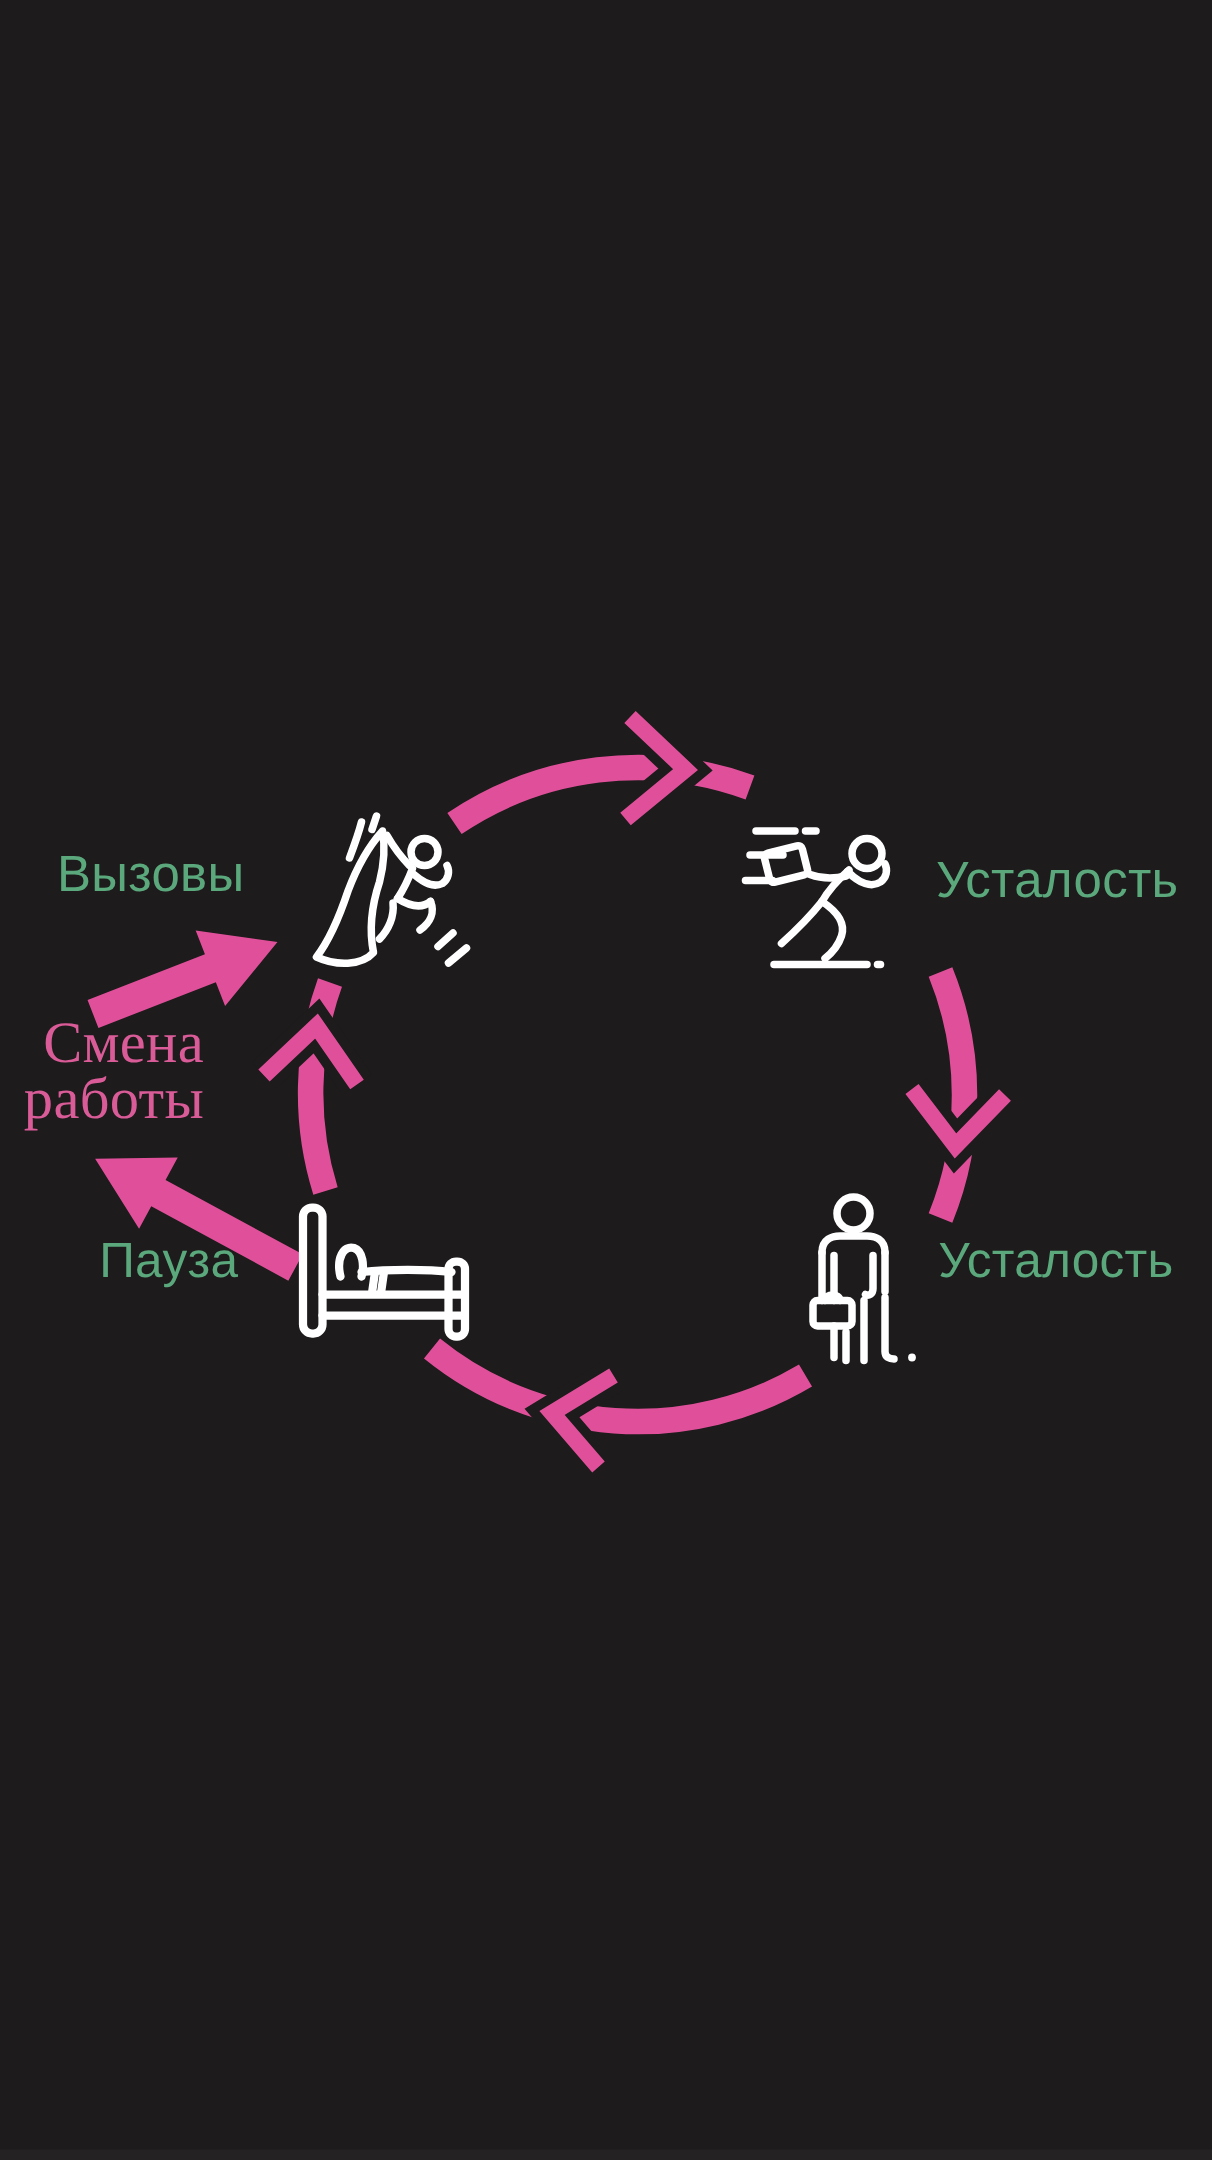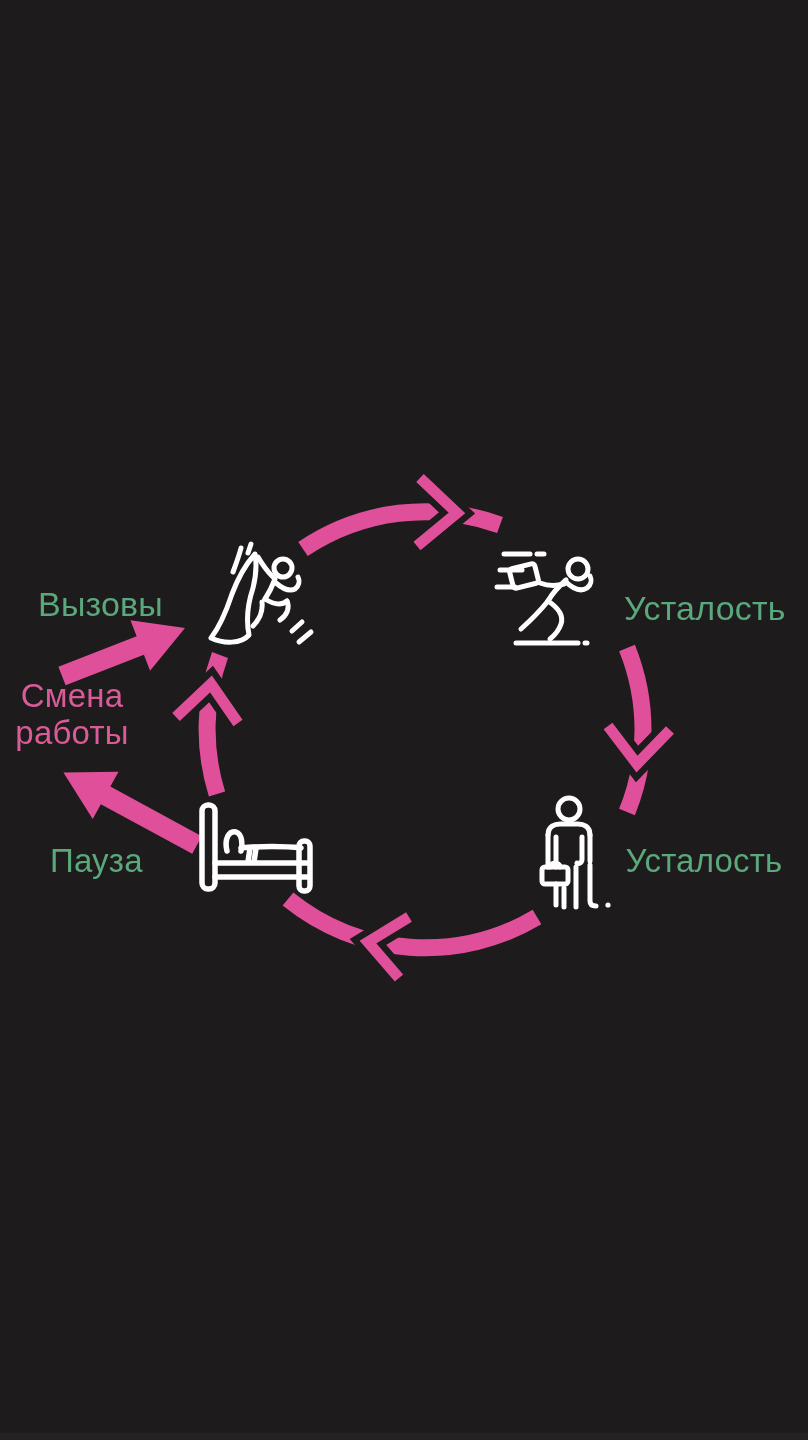--- a/index.html
+++ b/index.html
@@ -29,27 +29,27 @@
   .icon svg {
     display: block;
     width: 100%;
     height: 100%;
   }
   .label {
     position: absolute;
     font-weight: 400;
     letter-spacing: 0.2px;
   }
-  .label.green { color: #5aa87c; margin-top: 21px; }
+  .label.green { color: #5aa87c; }
   .label.pink  { color: #d95b97; }
   .lbl-challenges  { left: 28px;  top: 564px; width: 145px; font-size: 34px; text-align: center; }
   .lbl-realization { left: 624px; top: 568px; width: 180px; font-size: 34px; text-align: left; }
   .lbl-fatigue     { left: 619px; top: 821px; width: 170px; font-size: 33px; text-align: center; }
-  .lbl-pause       { left: 50px;  top: 821px; width: 125px; font-size: 33px; }
-  .lbl-change      { left: 8px;   top: 677px; width: 128px; font-size: 33px; line-height: 37px; text-align: center; }
+  .lbl-pause       { left: 50px;  top: 821px; width: 125px; font-size: 33px; text-align: center; }
+  .lbl-change      { left: 8px;   top: 677px; width: 128px; font-size: 39px; line-height: 37px; text-align: right; font-family: Liberation Serif, serif; }
   .bottom-strip {
     position: absolute;
     left: 0;
     bottom: 0;
     width: 100%;
     height: 7px;
     background: #242222;
   }
 </style>
 </head>

